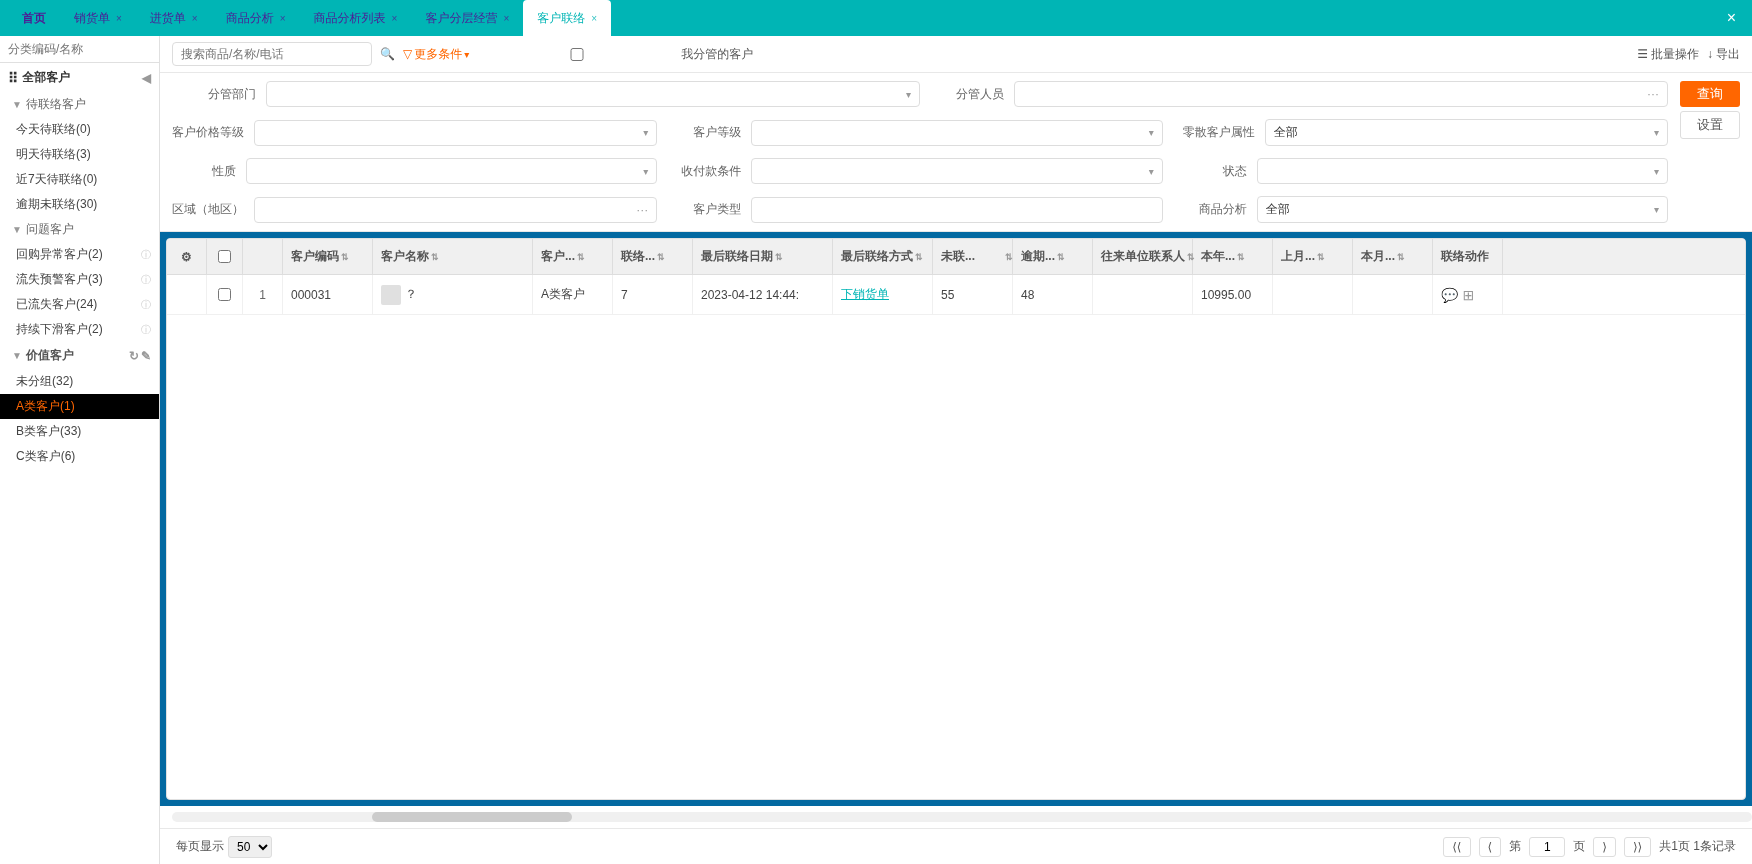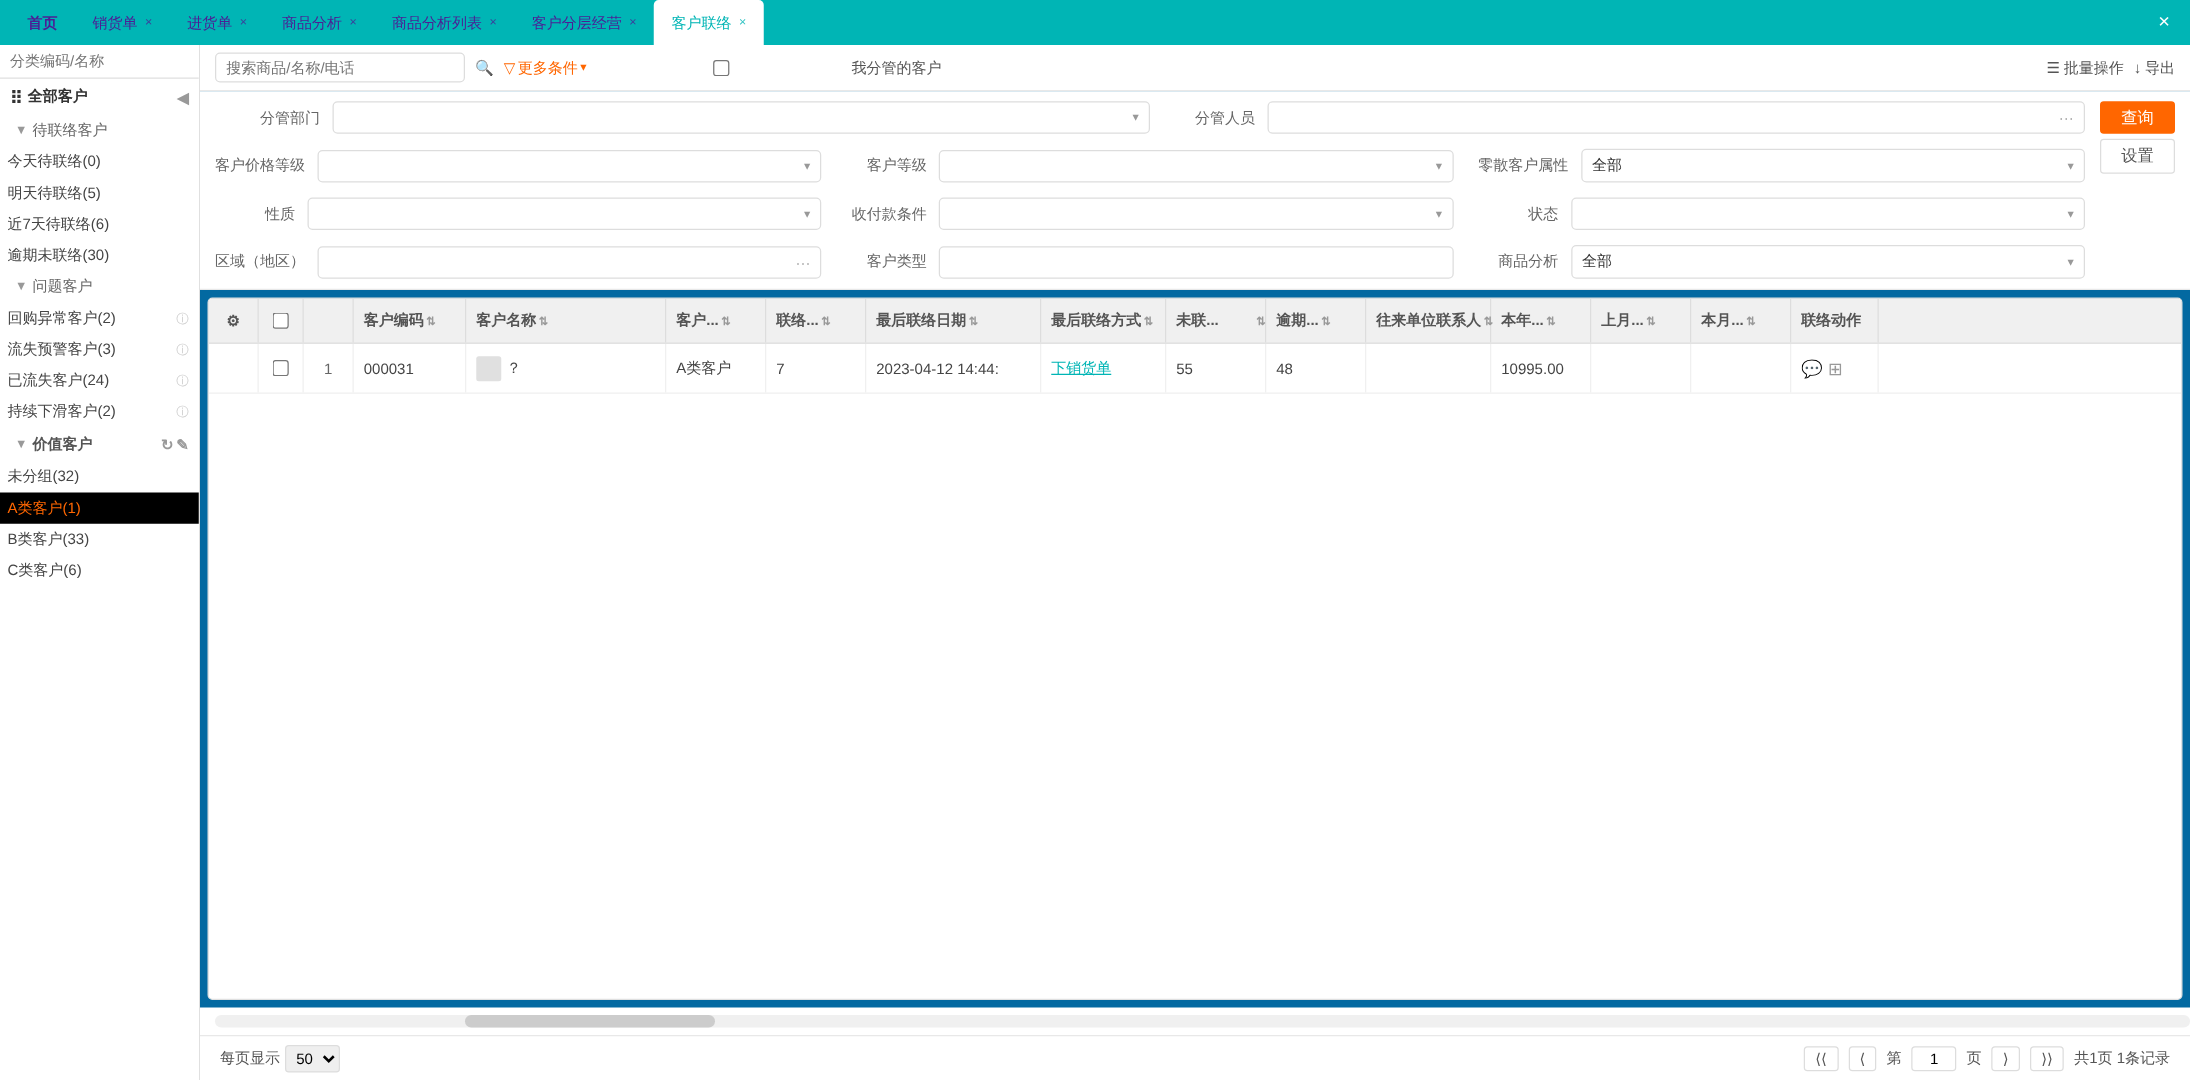--- a/index.html
+++ b/index.html
@@ -86,21 +86,21 @@
       display: flex;
       align-items: center;
       padding: 4px 8px 4px 12px;
       color: #666;
       gap: 4px;
       font-size: 12px;
     }
     .sidebar-group-label .arrow { color: #999; font-size: 10px; }
 
     .sidebar-item {
-      padding: 4px 8px 4px 6px;
+      padding: 4px 8px 4px 16px;
       color: #444;
       cursor: pointer;
       display: flex;
       align-items: center;
       gap: 4px;
     }
     .sidebar-item.active { background: #000000; color: #ff6600; }
     .sidebar-item .info-icon { color: #ccc; font-size: 10px; margin-left: auto; }
 
     .sidebar-group-section {
@@ -459,24 +459,24 @@
     </div>
 
     <div class="sidebar-group-label">
       <span class="arrow">▼</span>
       <span>待联络客户</span>
     </div>
     <div class="sidebar-item">
       <span>今天待联络(0)</span>
     </div>
     <div class="sidebar-item">
-      <span>明天待联络(5)</span>
-    </div>
-    <div class="sidebar-item">
-      <span>近7天待联络(6)</span>
+      <span>明天待联络(3)</span>
+    </div>
+    <div class="sidebar-item">
+      <span>近7天待联络(0)</span>
     </div>
     <div class="sidebar-item">
       <span>逾期未联络(30)</span>
     </div>
 
     <div class="sidebar-group-label">
       <span class="arrow">▼</span>
       <span>问题客户</span>
     </div>
     <div class="sidebar-item">

